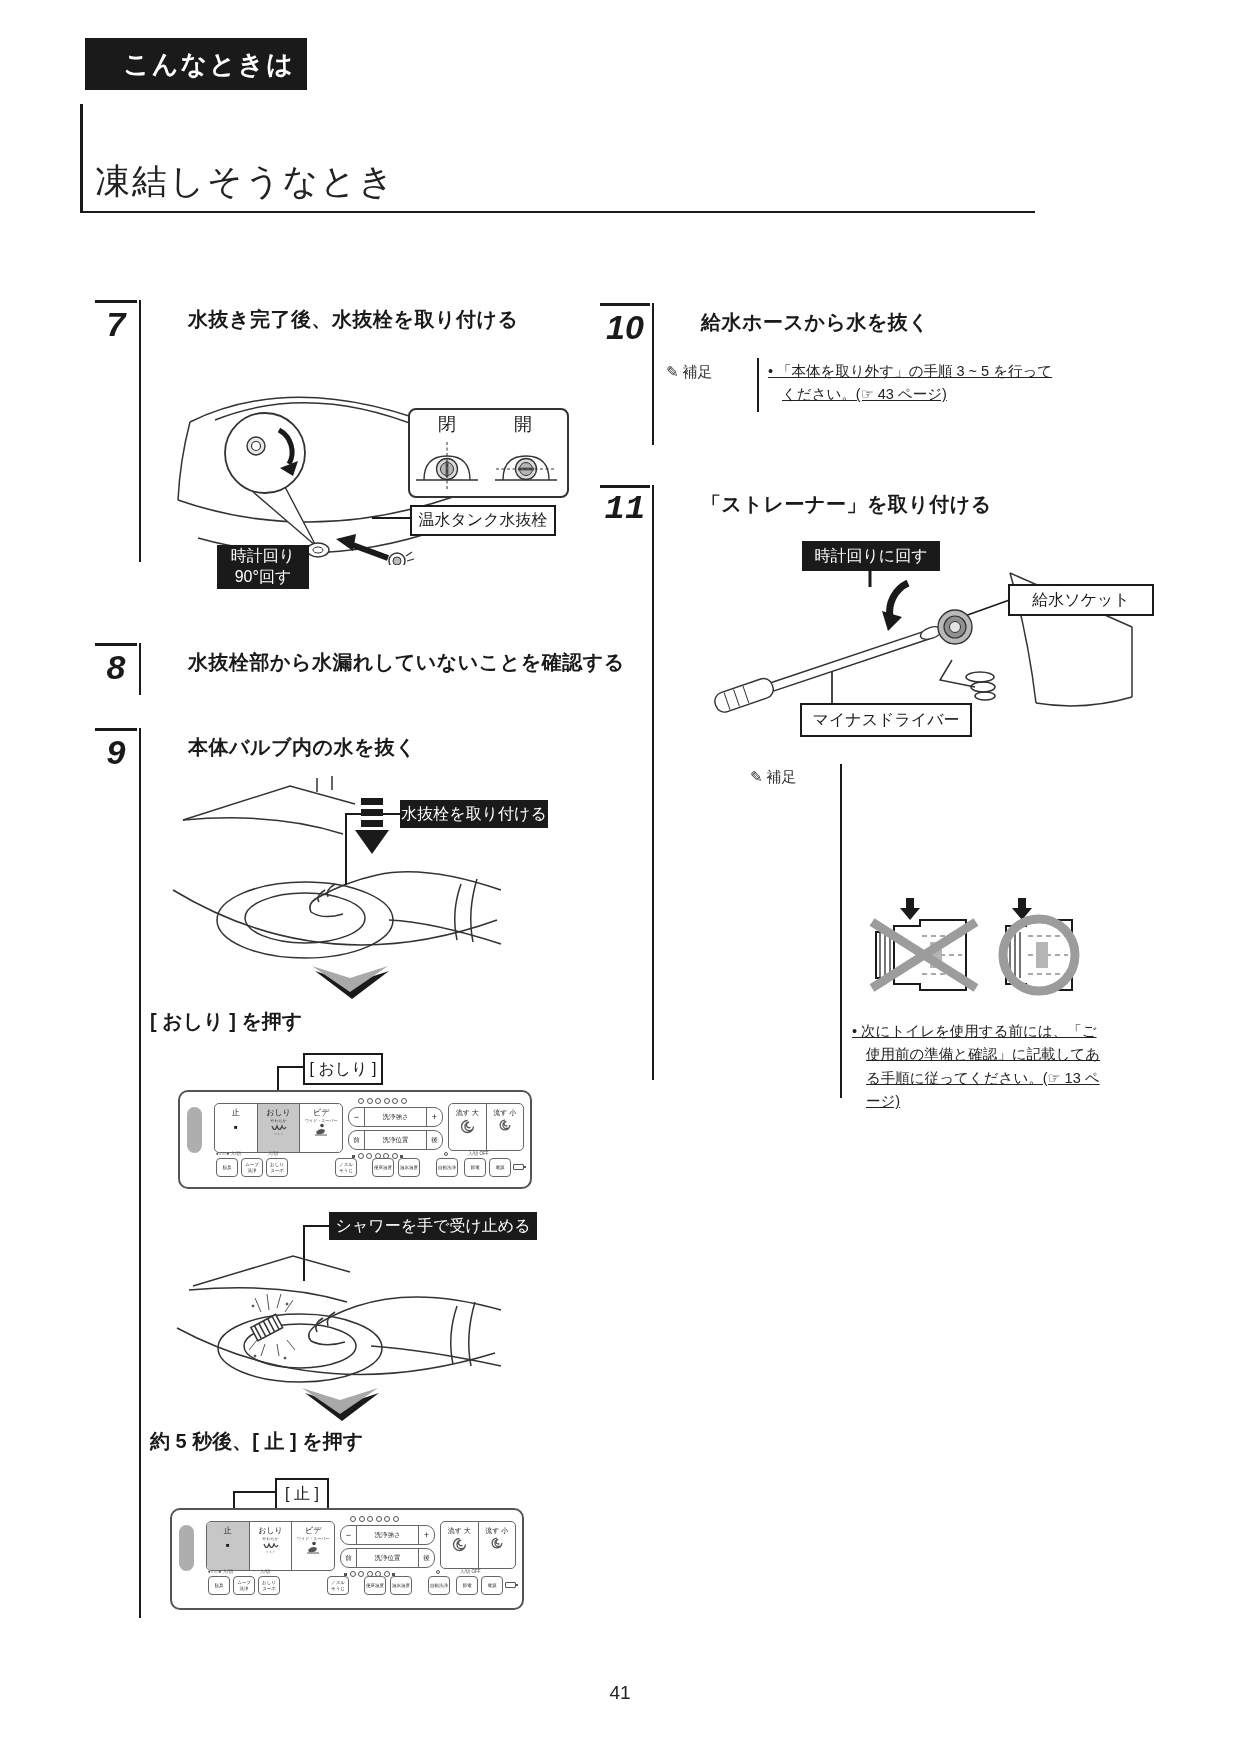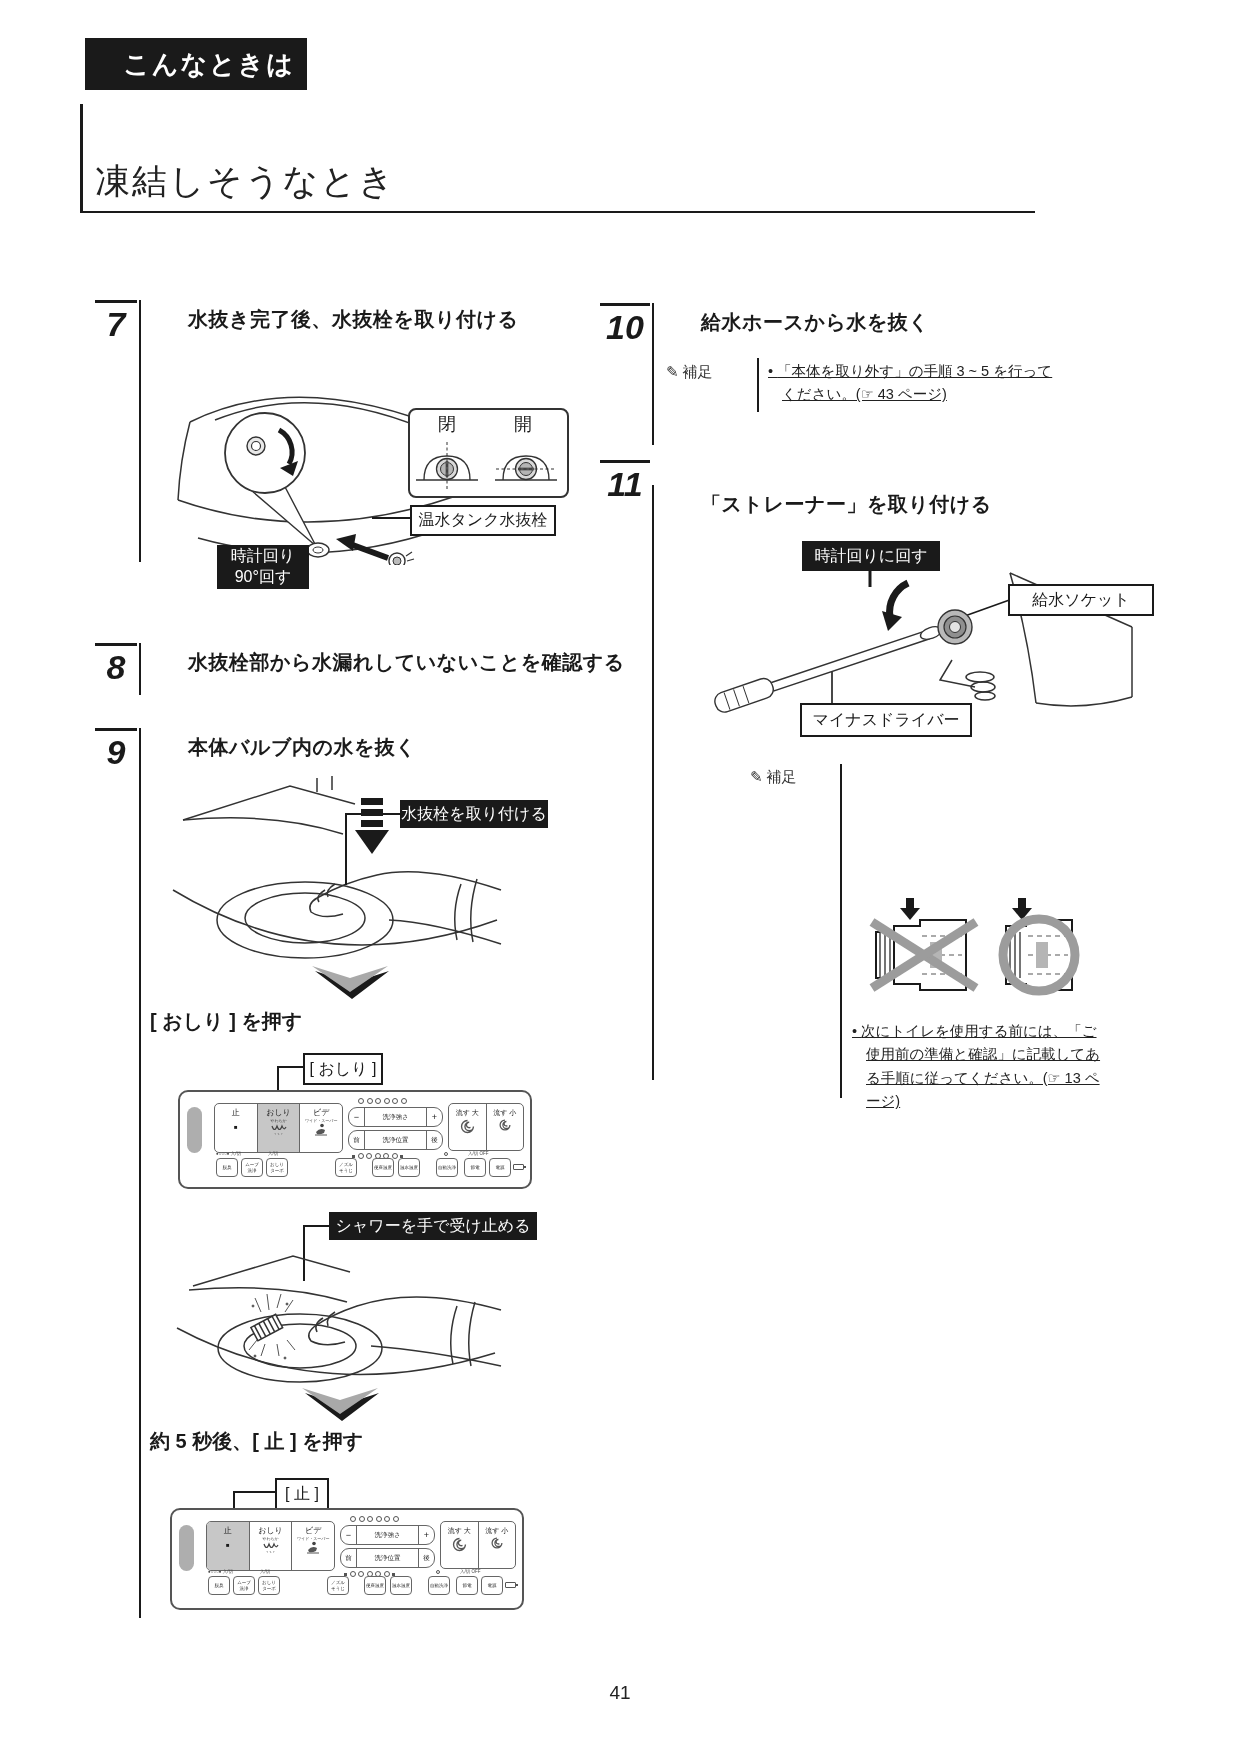--- a/index.html
+++ b/index.html
@@ -429,21 +429,21 @@
   <div class="abs step-title" style="left:668px;top:309px;">給水ホースから水を抜く</div>
 
   <div class="abs note-label" style="left:666px;top:363px;">
     <span class="pencil">✎</span><span>補足</span>
   </div>
   <div class="abs note-bar" style="left:757px;top:358px;height:54px;"></div>
   <div class="abs note-text" style="left:768px;top:360px;width:296px;">
     <div class="note-bullet">「本体を取り外す」の手順 3 ~ 5 を行ってください。(☞ 43 ページ)</div>
   </div>
 
-  <div class="abs step-num" style="left:600px;top:460px;width:50px;">11</div>
+  <div class="abs step-num" style="left:600px;top:485px;width:50px;font-family:Liberation Mono, monospace;">11</div>
   <div class="abs step-rule" style="left:652px;top:485px;height:595px;"></div>
   <div class="abs step-title" style="left:668px;top:491px;">「ストレーナー」を取り付ける</div>
 
   <div class="abs black-label" style="left:802px;top:541px;width:138px;height:30px;">時計回りに回す</div>
 
   <svg class="abs" style="left:700px;top:565px;" width="460" height="150" viewBox="0 0 460 150">
     <g fill="none" stroke="#333" stroke-width="1.5">
       <path d="M310,8 L432,62"></path>
       <path d="M432,62 V132"></path>
       <path d="M432,132 Q384,146 336,138"></path>

